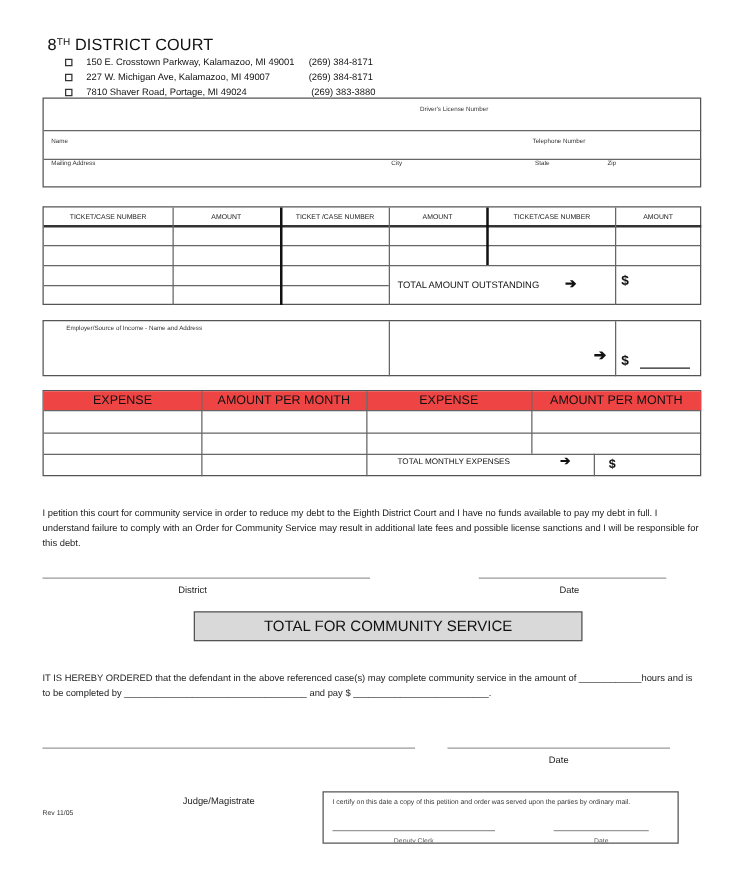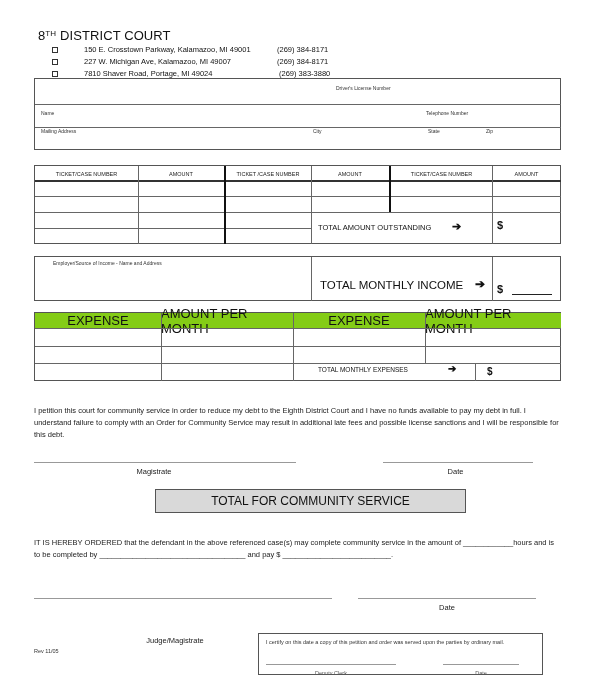--- a/index.html
+++ b/index.html
@@ -3,21 +3,21 @@
 <meta charset="utf-8">
 <style>
   * { box-sizing: border-box; margin: 0; padding: 0; }
   html, body { width: 600px; height: 700px; background: #ffffff; }
   body { position: relative; font-family: "Liberation Sans", sans-serif; color: #111; overflow: hidden; }
   .abs { position: absolute; }
 
   
   .court-title { left: 38px; top: 28px; font-size: 13px; font-weight: normal; letter-spacing: 0.1px; }
   .court-title sup { font-size: 8px; vertical-align: 4px; }
-  .loc-row { left: 52px; font-size: 7.5px; display: flex; align-items: center; gap: 15px; }
+  .loc-row { left: 52px; font-size: 7.5px; display: flex; align-items: center; }
   .loc-row .chk { width: 6px; height: 6px; border: 1px solid #333; margin-right: 11px; display: inline-block; }
   .loc-row .addr { width: 178px; }
   .loc-row .phone { }
   .lbl { font-size: 5px; color: #333; position: absolute; }
 
   
   .app-block { left: 34px; top: 78px; width: 527px; height: 72px; border: 1px solid #555; }
   .app-title { left: 0; top: 0; width: 294px; height: 25px; background: #d9d9d9; border-right: 1px solid #555; border-bottom: 1px solid #555; font-size: 12.5px; display:flex; align-items:center; justify-content:center; }
   .hline { position: absolute; height: 1px; background: #666; }
   .vline { position: absolute; width: 1px; background: #666; }
@@ -26,21 +26,21 @@
   
   .ticket-table { left: 34px; top: 165px; width: 527px; height: 79px; border: 1px solid #555; }
   .th { position: absolute; font-size: 5.5px; text-align: center; color: #222; top: 5px; }
   .big-label { position: absolute; font-size: 7.5px; font-weight: normal; }
 
   
   .income-block { left: 34px; top: 256px; width: 527px; height: 45px; border: 1px solid #555; }
 
   
   .expense-table { left: 34px; top: 312px; width: 527px; height: 69px; border: 1px solid #555; }
-  .exp-head { position:absolute; top:0; height: 15px; background:#84cc16; font-size: 13px; display:flex; align-items:center; justify-content:center; }
+  .exp-head { position:absolute; top:0; height: 15px; background:#ef4444; font-size: 10px; display:flex; align-items:center; justify-content:center; }
 
   .para { left: 34px; font-size: 7.5px; line-height: 12px; width: 530px; color: #222; }
   .sig-line { position: absolute; height: 1px; background: #999; }
   .sig-lbl { position: absolute; font-size: 7.5px; text-align: center; color: #222; }
 
   .order-title { left: 155px; top: 489px; width: 311px; height: 24px; background: #d9d9d9; border: 1px solid #555; font-size: 12px; display:flex; align-items:center; justify-content:center; }
 
   .cert-box { left: 258px; top: 633px; width: 285px; height: 42px; border: 1px solid #555; overflow: hidden; }
   .rev { left: 34px; top: 648px; font-size: 5.5px; color: #333; }
   .arrow { font-weight: bold; }
@@ -119,21 +119,20 @@
   <span class="big-label" style="left:283px; top:57px;">TOTAL AMOUNT OUTSTANDING</span>
   <span class="big-label arrow" style="left:417px; top:54px; font-size:11px;">➔</span>
   <span class="big-label" style="left:462px; top:53px; font-size:11px; font-weight:bold;">$</span>
   <div class="abs" style="left:458px; top:47px; width:68px; height:31px;"></div>
 </div>
 
 <div class="abs income-block">
   <span class="lbl" style="left:18px; top:3px;">Employer/Source of Income - Name and Address</span>
   <div class="abs" style="left:0; top:0; width:276px; height:44px;"></div>
   <div class="vline" style="left:276px; top:0; height:44px;"></div>
-  <span class="big-label" style="left:285px; top:22px; font-size:11.5px;">TOTAL MONTHLY INCOME</span>
   <span class="big-label arrow" style="left:440px; top:20px; font-size:12px;">➔</span>
   <div class="vline" style="left:457px; top:0; height:44px;"></div>
   <span class="big-label" style="left:462px; top:26px; font-size:11px; font-weight:bold;">$</span>
   <div class="abs" style="left:477px; top:37px; width:40px; height:1px; background:#222;"></div>
   <div class="abs" style="left:458px; top:0; width:68px; height:44px;"></div>
 </div>
 
 <div class="abs expense-table">
   <div class="exp-head" style="left:0; width:126px;">EXPENSE</div>
   <div class="exp-head" style="left:126px; width:132px;">AMOUNT PER MONTH</div>
@@ -156,21 +155,21 @@
 
   <span class="big-label" style="left:283px; top:53px; font-size:6.5px;">TOTAL MONTHLY EXPENSES</span>
   <span class="big-label arrow" style="left:413px; top:50px; font-size:10px;">➔</span>
   <span class="big-label" style="left:452px; top:53px; font-size:10px; font-weight:bold;">$</span>
   <div class="abs" style="left:441px; top:51px; width:85px; height:17px;"></div>
 </div>
 
 <div class="abs para" style="top:405px;">I petition this court for community service in order to reduce my debt to the Eighth District Court and I have no funds available to pay my debt in full.    I understand failure to comply with an Order for Community Service may result in additional late fees and possible license sanctions and I will be responsible for this debt.</div>
 
 <div class="sig-line" style="left:34px; top:462px; width:262px;"></div>
-<div class="sig-lbl" style="left:34px; top:467px; width:240px;">Magistrate</div>
+<div class="sig-lbl" style="left:34px; top:467px; width:240px;">District</div>
 <div class="sig-line" style="left:383px; top:462px; width:150px;"></div>
 <div class="sig-lbl" style="left:383px; top:467px; width:145px;">Date</div>
 
 <div class="abs order-title">TOTAL FOR COMMUNITY SERVICE</div>
 
 <div class="abs para" style="top:537px; width:545px; white-space:nowrap;">IT IS HEREBY ORDERED that the defendant in the above referenced case(s) may complete community service in the amount of ____________hours and is</div>
 <div class="abs para" style="top:549px; white-space:nowrap;">to be completed by ___________________________________ and pay $ __________________________.</div>
 
 <div class="sig-line" style="left:34px; top:598px; width:298px;"></div>
 <div class="sig-lbl" style="left:34px; top:636px; width:282px;">Judge/Magistrate</div>

